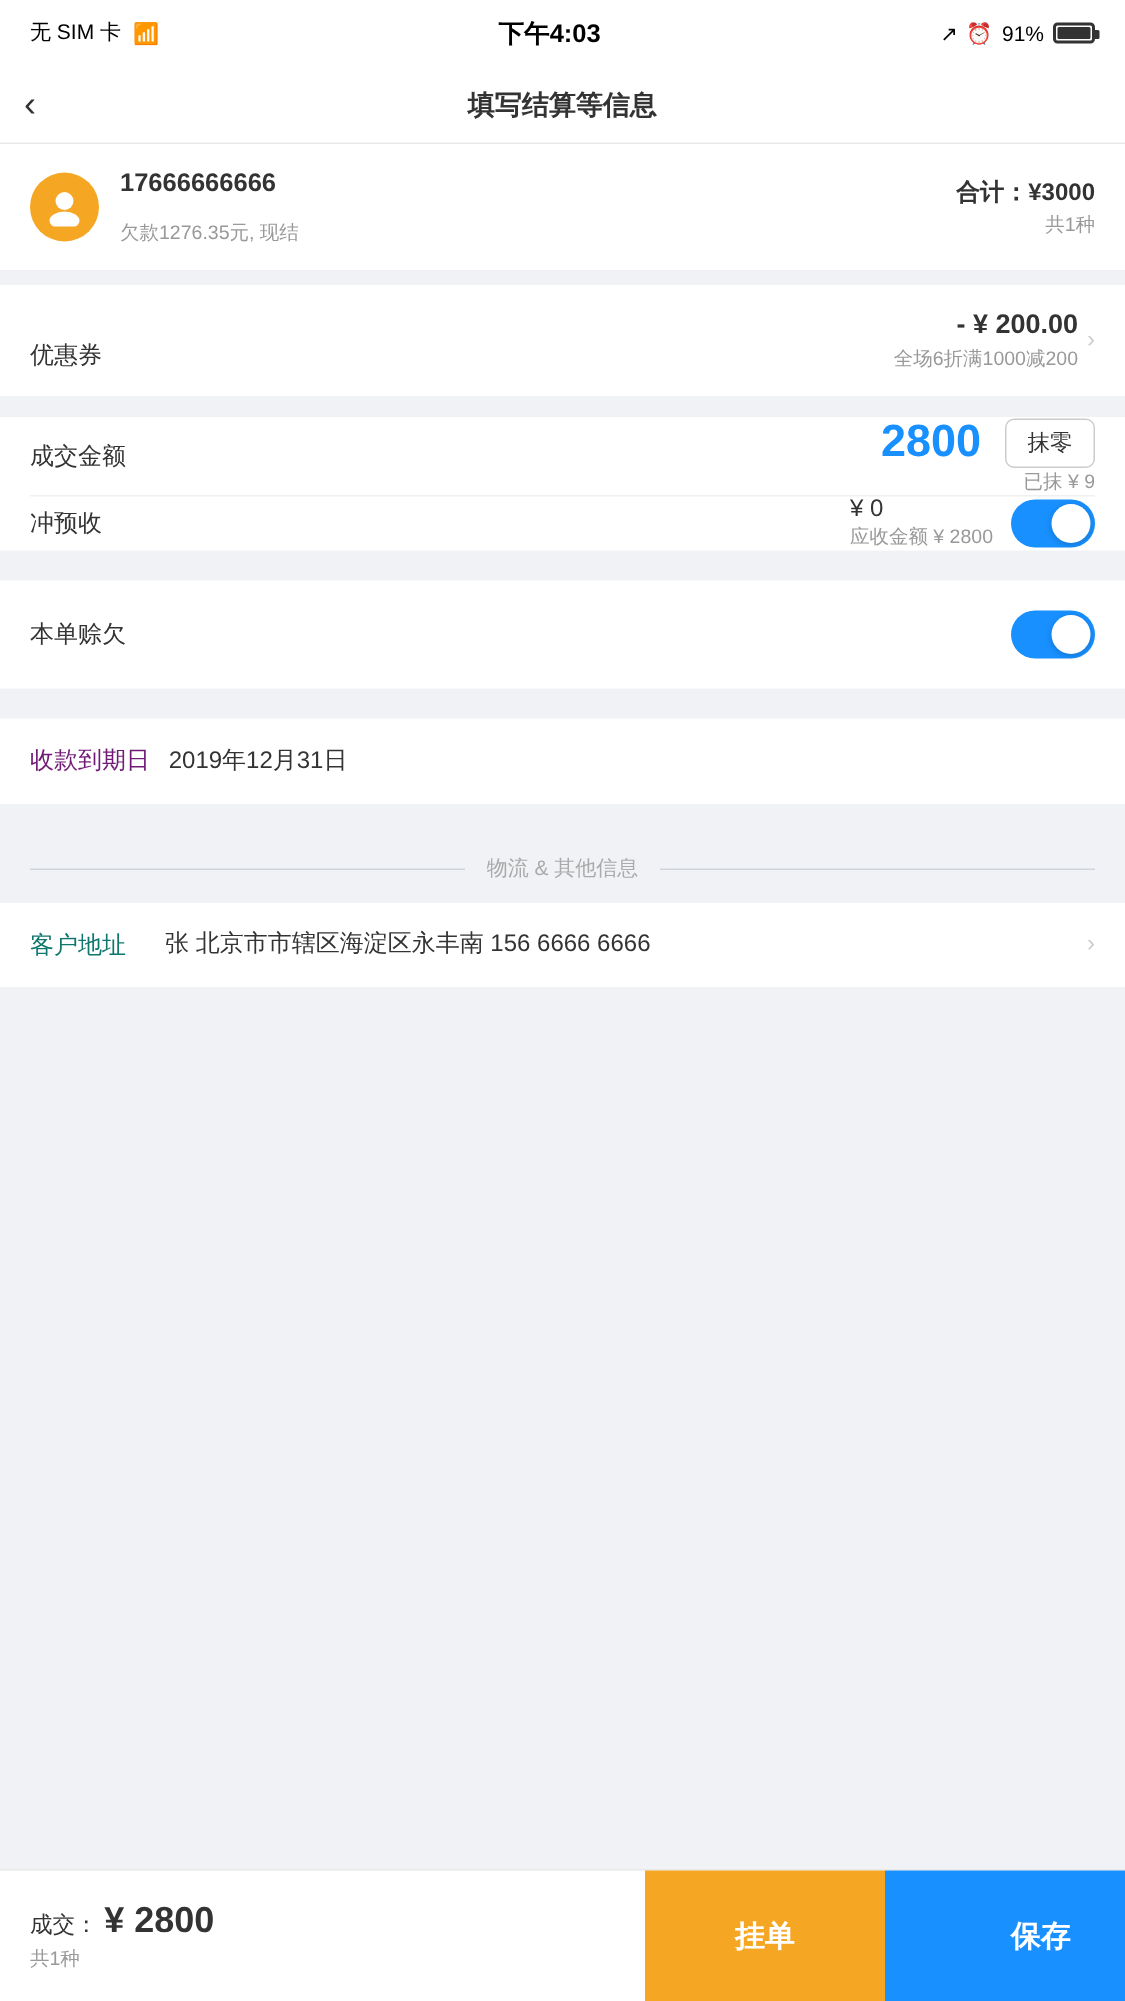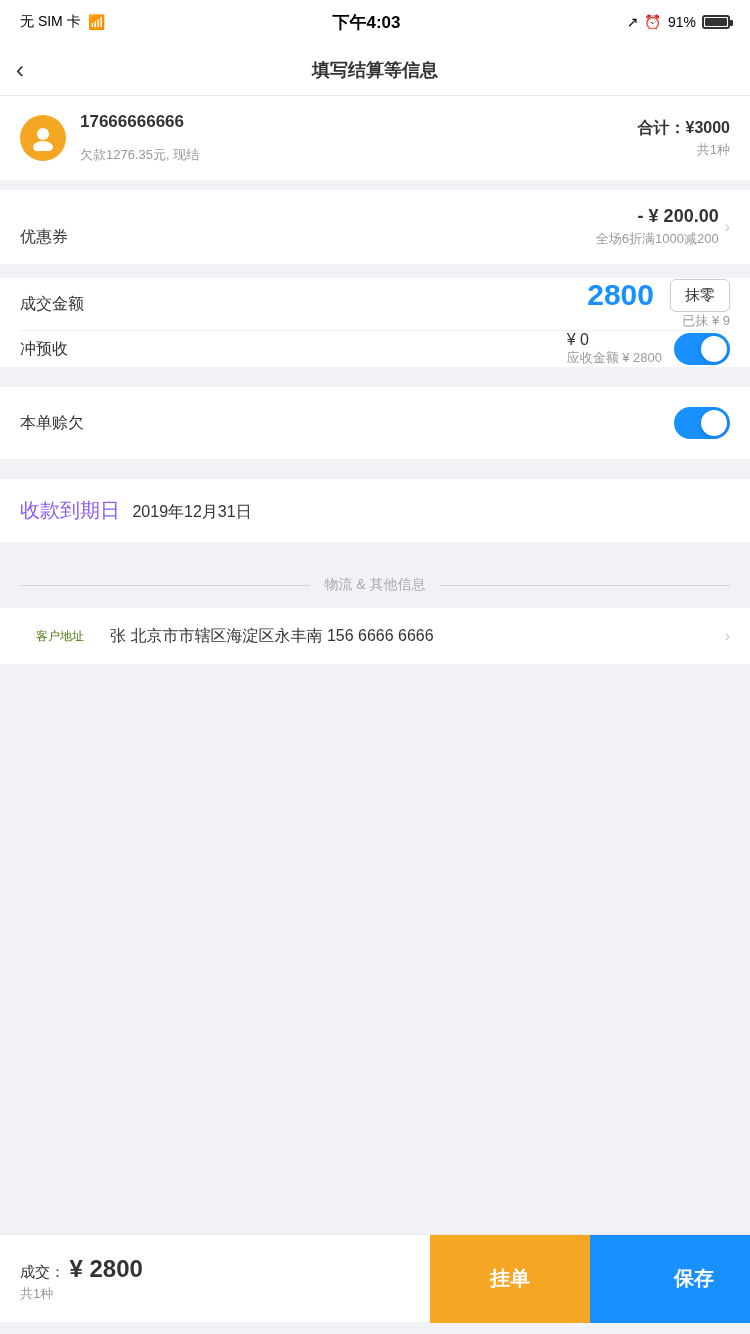--- a/index.html
+++ b/index.html
@@ -201,21 +201,21 @@
       justify-content: space-between;
       padding: 20px 0;
     }
 
     
     .due-date-section {
       background: #fff;
       padding: 18px 20px;
       margin-bottom: 10px;
     }
-    .due-date-label { font-size: 20px; color: #8b5cf6; display: inline; }
+    .due-date-label { font-size: 16px; color: #701a75; display: inline; }
     .due-date-value { font-size: 16px; color: #333; margin-left: 8px; display: inline; }
 
     
     .logistics-divider {
       background: #f0f2f5;
       padding: 14px 20px;
       text-align: left;
       display: flex;
       align-items: center;
       gap: 0;
@@ -233,33 +233,33 @@
 
     
     .address-row {
       background: #fff;
       padding: 16px 20px;
       display: flex;
       align-items: center;
       justify-content: space-between;
       margin-bottom: 10px;
     }
-    .address-label { font-size: 12px; color: #4d7c0f; min-width: 80px; flex-shrink: 0; text-align: center; }
+    .address-label { font-size: 16px; color: #0f766e; min-width: 80px; flex-shrink: 0; }
     .address-value { font-size: 16px; color: #333; flex: 1; margin: 0 10px; line-height: 1.5; }
 
     
     .empty-space {
       background: #f0f2f5;
       height: 160px;
     }
 
     
     .bottom-bar {
       position: fixed;
-      bottom: 12px;
+      bottom: 0;
       left: 0;
       width: 750px;
       height: 88px;
       background: #fff;
       display: flex;
       align-items: center;
       border-top: 1px solid #e8e8e8;
     }
     .bottom-summary {
       flex: 1;

